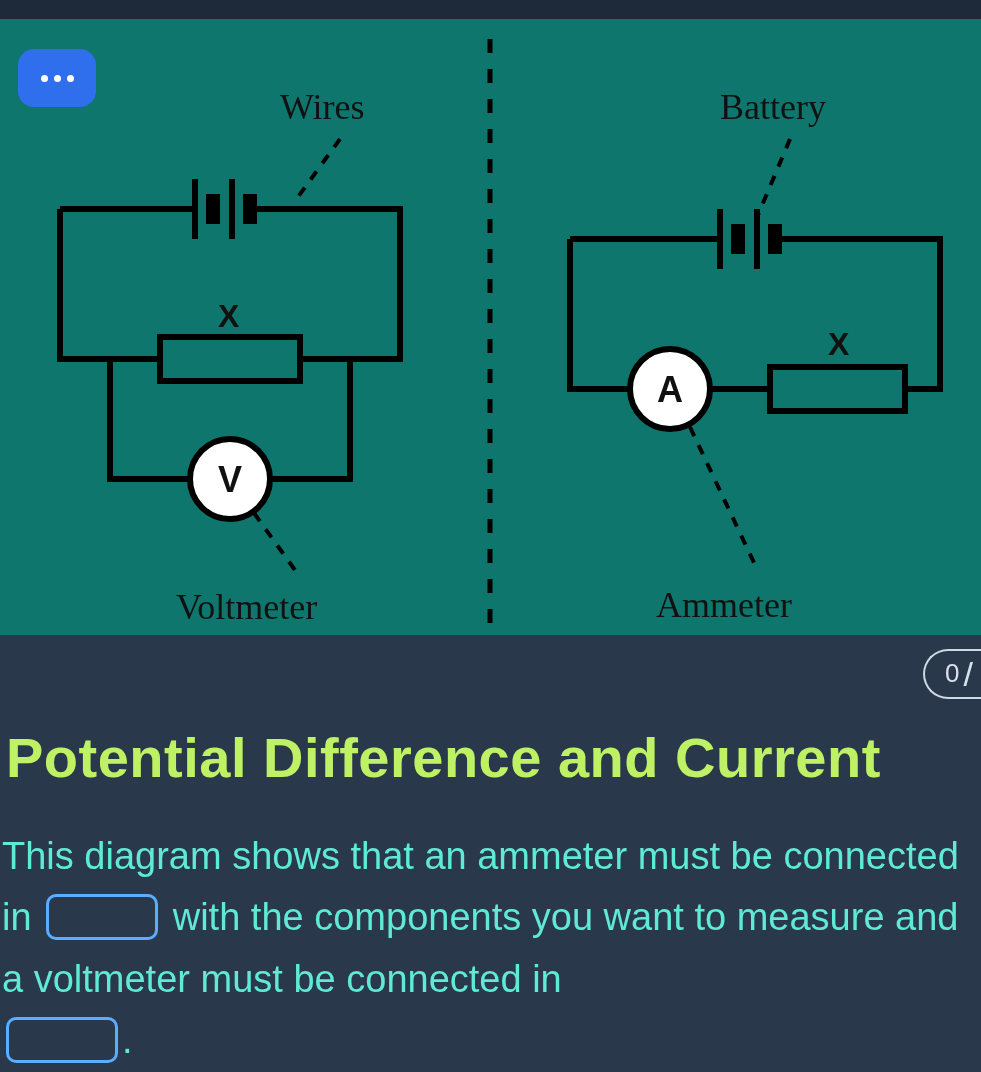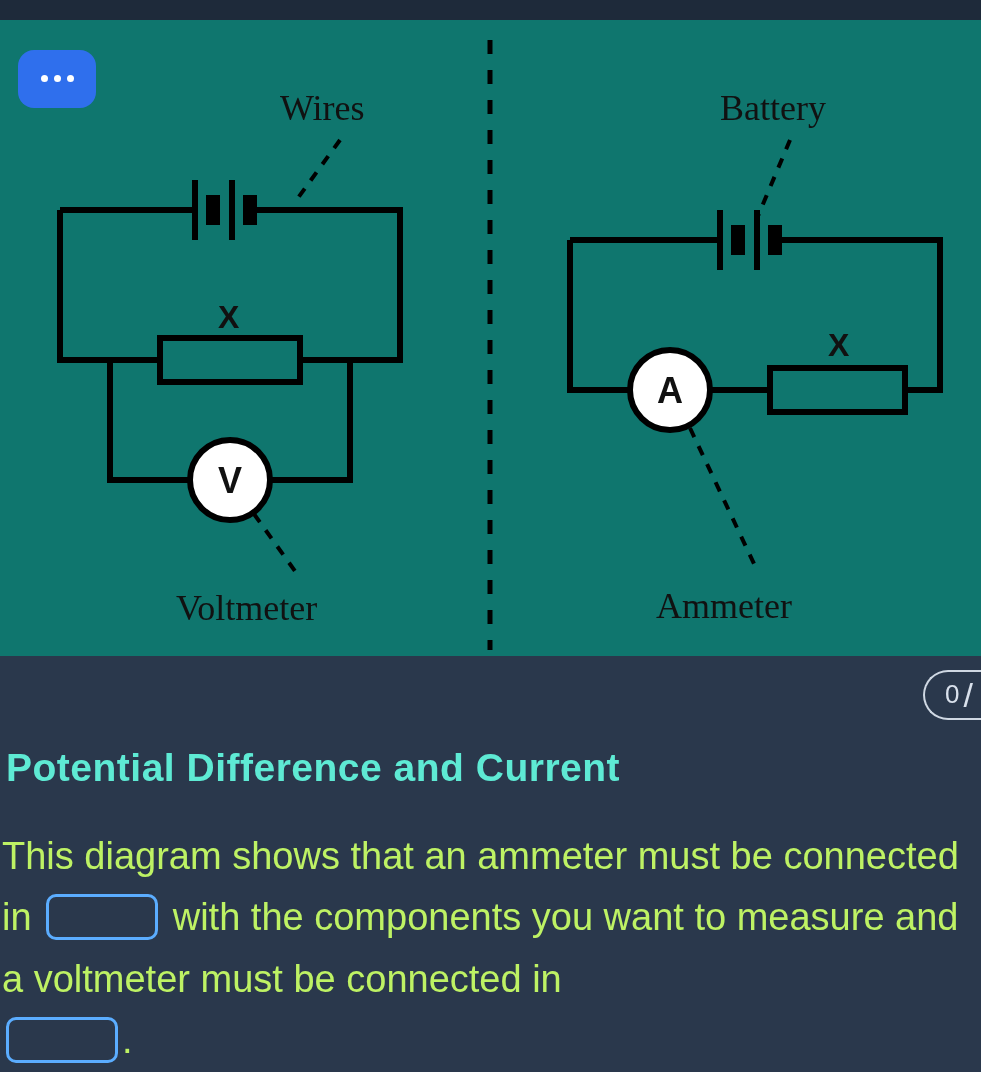--- a/index.html
+++ b/index.html
@@ -46,31 +46,31 @@
     font-size: 30px;
     color: #d9e1ec;
     font-weight: 400;
     line-height: 1;
     display: flex; align-items: baseline; gap: 4px;
   }
   .score-pill .num { font-size: 26px; position: relative; top: -4px; }
   .score-pill .slash { font-size: 34px; }
 
   .title {
-    font-size: 39px;
+    font-size: 56px;
     font-weight: 700;
-    color: #5eead4;
+    color: #bef264;
     padding: 0 6px 36px 6px;
     letter-spacing: 0.5px;
   }
 
   .body-text {
     font-size: 38px;
     line-height: 1.62;
-    color: #bef264;
+    color: #5eead4;
     padding: 0 2px;
     font-weight: 400;
   }
 
   .blank {
     display: inline-block;
     width: 112px; height: 46px;
     border: 3px solid #5badff;
     border-radius: 10px;
     vertical-align: middle;

